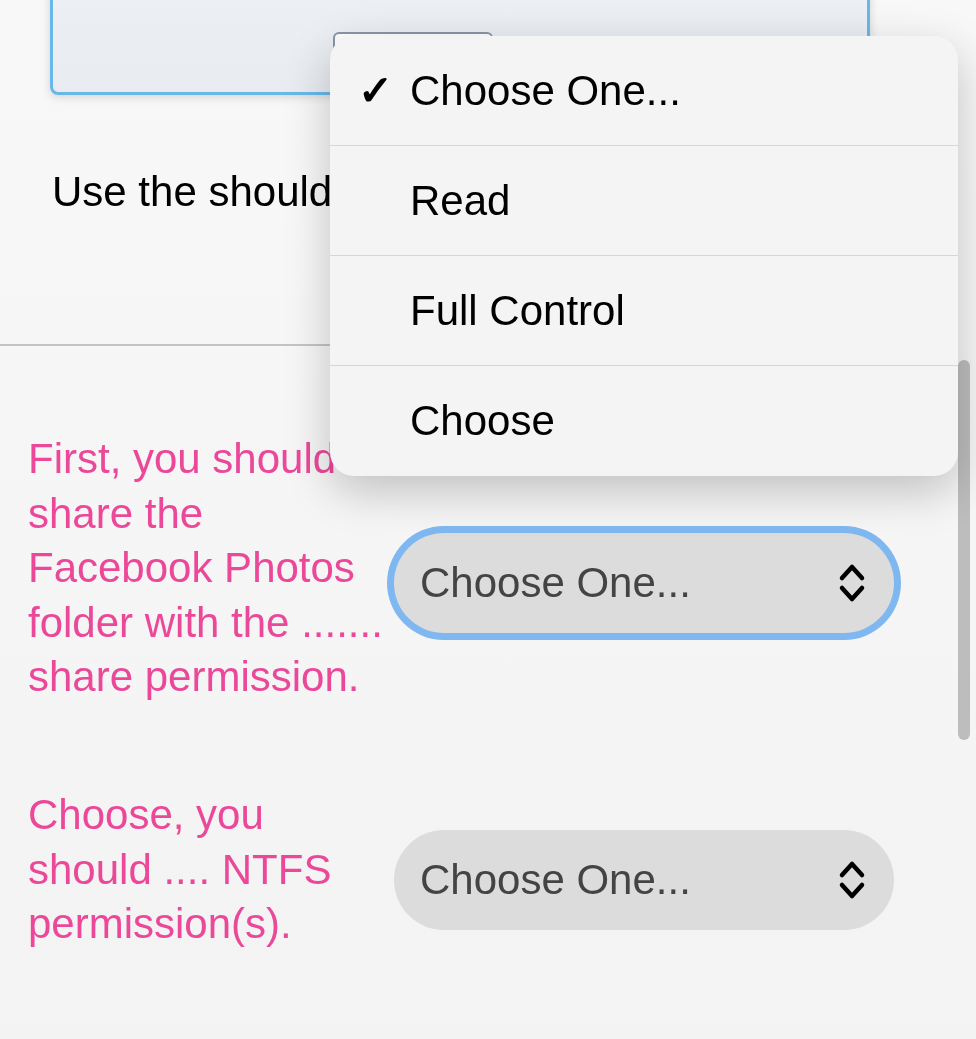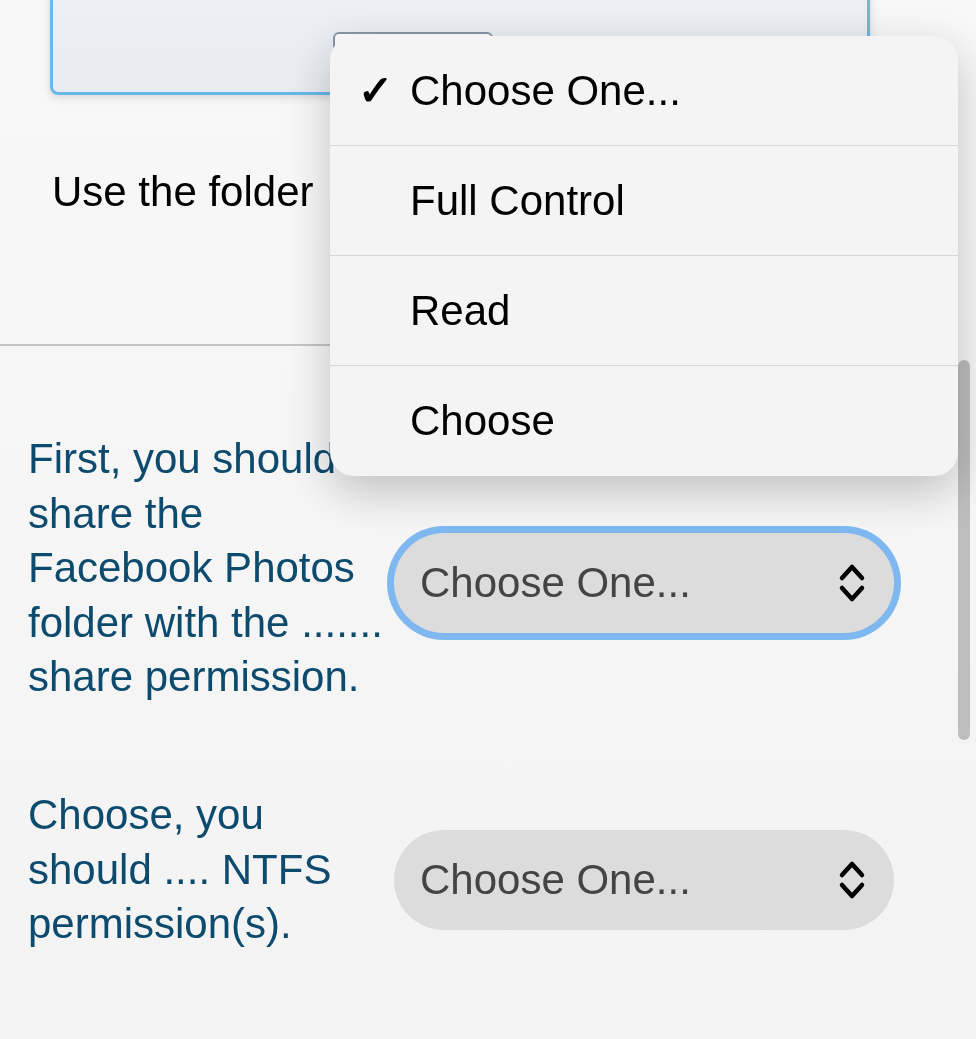--- a/index.html
+++ b/index.html
@@ -66,21 +66,21 @@
     .question-row {
       position: absolute;
       display: flex;
       align-items: center;
     }
     .q1 { left: 28px; top: 432px; }
     .q2 { left: 28px; top: 788px; }
     
     .q-text {
       font-size: 42px;
-      color: #0c4a6e;
+      color: #ec4899;
       line-height: 1.3;
       width: 360px;
     }
     
     .dropdown-pill {
       position: absolute;
       width: 500px;
       height: 100px;
       border-radius: 100px;
       background: #dcdcdc;
@@ -152,21 +152,21 @@
   </style>
 </head>
 <body>
 
 <div class="background-window">
   <div class="bg-button bg-btn-ok">OK</div>
 </div>
 
 <div class="content-area">
   <div class="instruction">
-    <span>Use the folder</span><br>
+    <span>Use the should</span><br>
   </div>
 
   <div class="divider-h"></div>
 
   <div class="question-row q1">
     <div class="q-text">First, you should share the Facebook Photos folder with the ....... share permission.</div>
   </div>
 
   <div class="dropdown-pill focused dd1">
     <span>Choose One...</span>
@@ -193,21 +193,21 @@
   </div>
 
   <div class="scroll-thumb"></div>
 </div>
 
 <div class="popup-menu">
   <div class="popup-item selected">
     <span>Choose One...</span>
   </div>
   <div class="popup-item">
+    <span>Read</span>
+  </div>
+  <div class="popup-item">
     <span>Full Control</span>
-  </div>
-  <div class="popup-item">
-    <span>Read</span>
   </div>
   <div class="popup-item">
     <span>Choose</span>
   </div>
 </div>
 
 </body></html>

